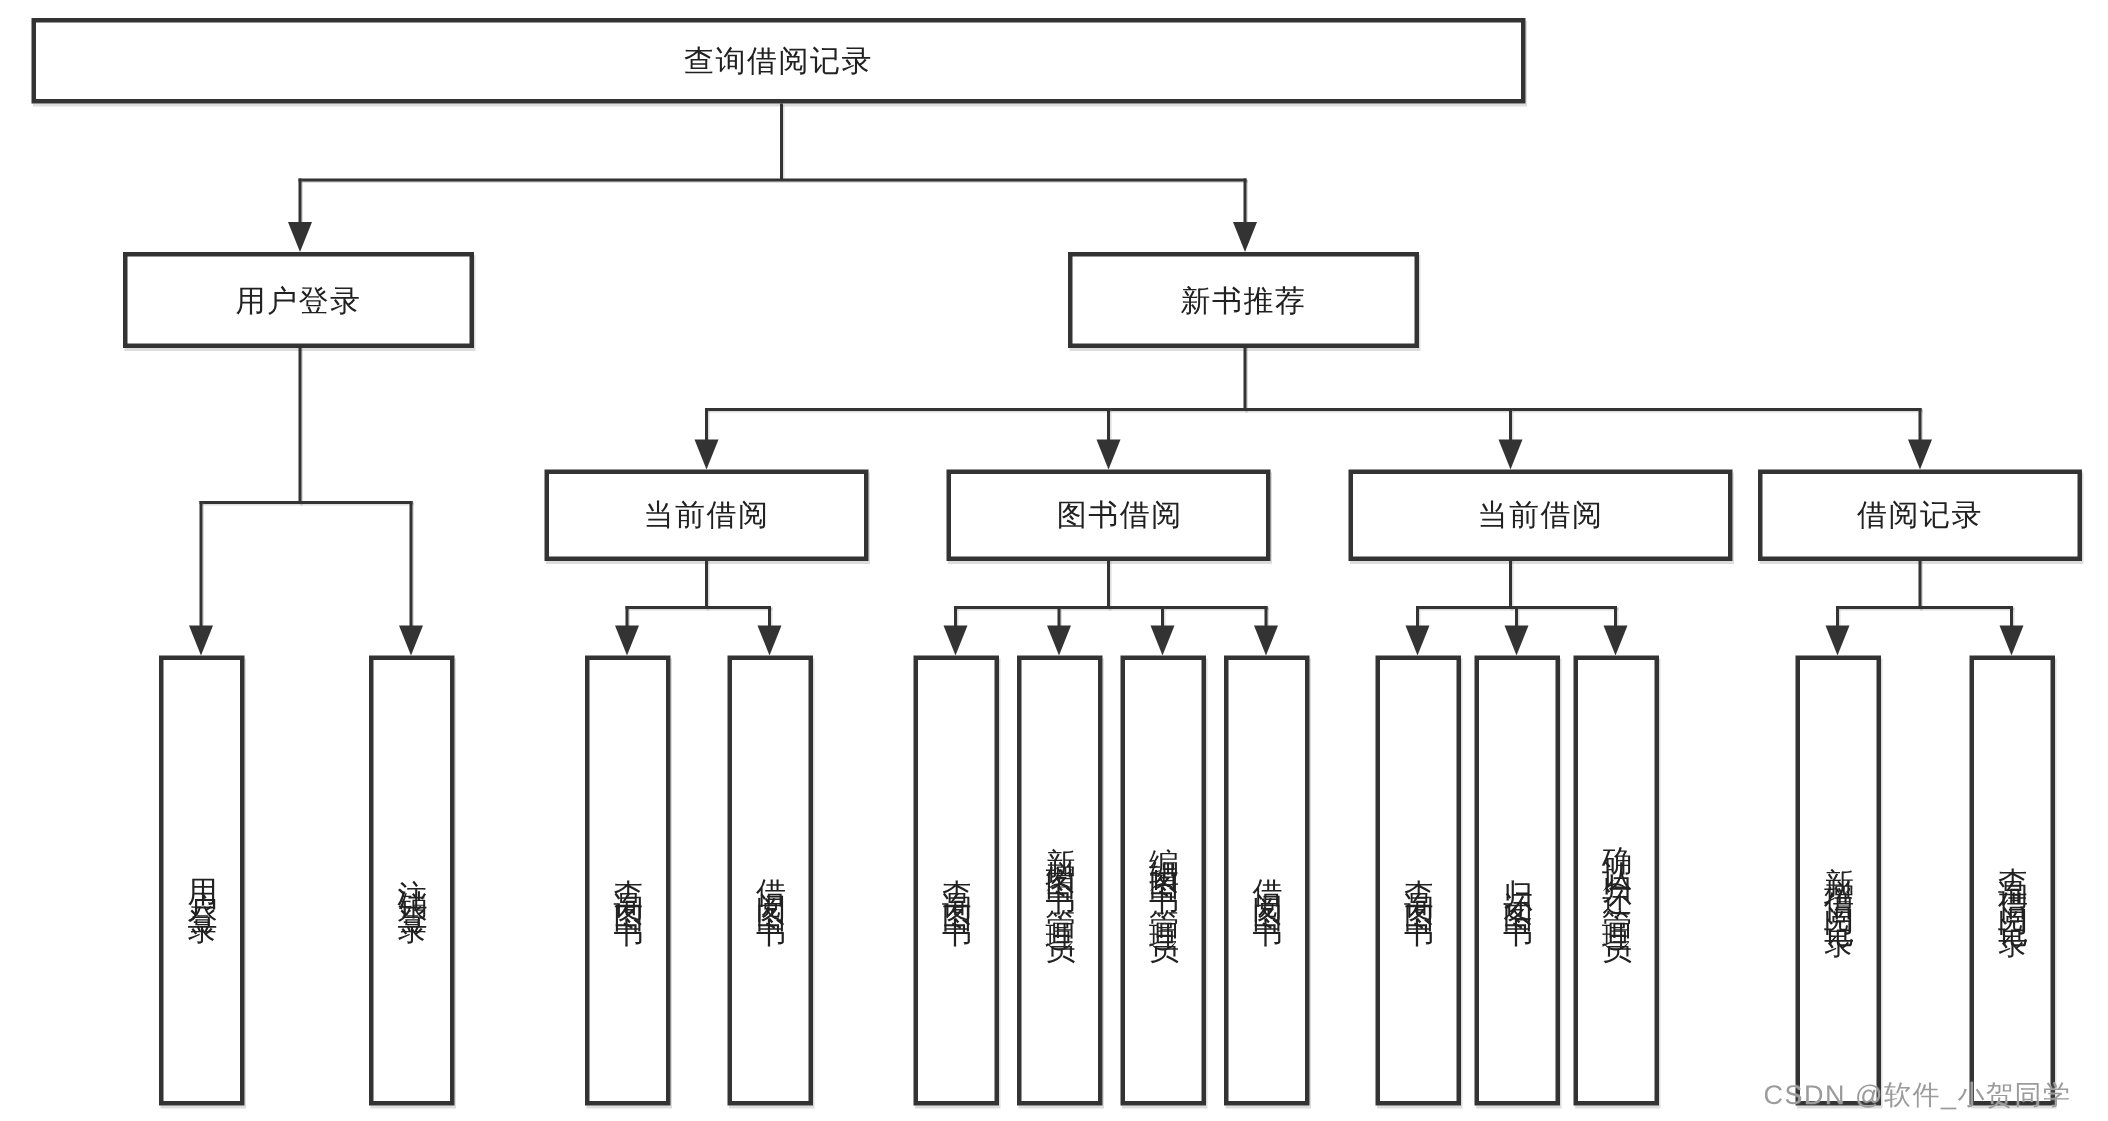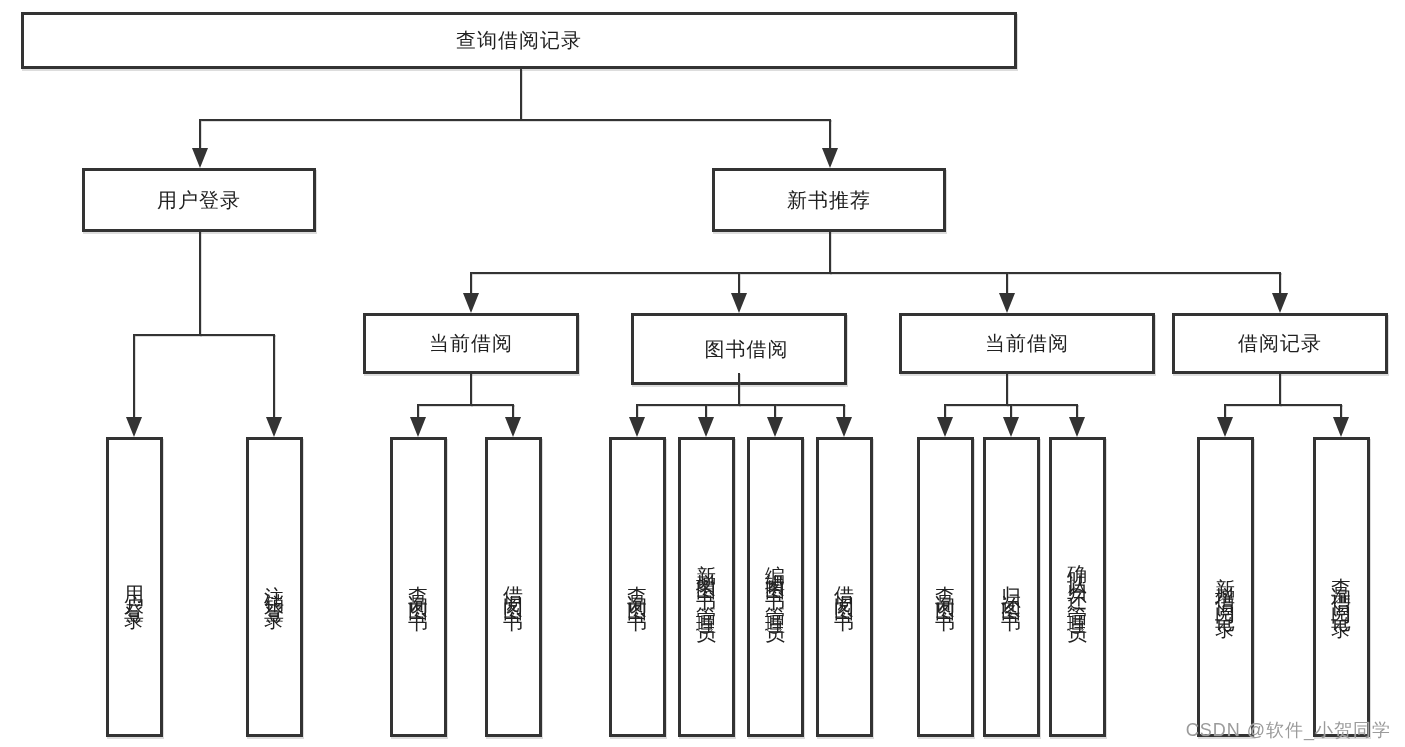--- a/index.html
+++ b/index.html
@@ -45,21 +45,21 @@
   .arw{
     position:absolute;
     width:0;height:0;
     border-left:8px solid transparent;
     border-right:8px solid transparent;
     border-top:20px solid var(--line);
   }
   
   #watermark{
     position:absolute;
-    right:14px;
+    right:24px;
     bottom:5px;
     font-size:18px;
     color:var(--wm);
     letter-spacing:1px;
     text-shadow:0 0 1px rgba(255,255,255,.8);
     white-space:nowrap;
   }
 </style>
 </head>
 <body>
@@ -98,21 +98,21 @@
   <div class="ln v" style="left:738px;top:272px;height:23px;"></div>
   <div class="arw" style="left:731px;top:293px;"></div>
   <div class="ln v" style="left:1006px;top:272px;height:23px;"></div>
   <div class="arw" style="left:999px;top:293px;"></div>
   <div class="ln v" style="left:1279px;top:272px;height:23px;"></div>
   <div class="arw" style="left:1272px;top:293px;"></div>
 
   <div class="node hnode" style="left:363px;top:313px;width:216px;height:61px;">
     <span>当前借阅</span>
   </div>
-  <div class="node hnode" style="left:631px;top:313px;width:216px;height:72px;padding-left:15px;">
+  <div class="node hnode" style="left:631px;top:313px;width:216px;height:61px;padding-left:15px;">
     <span>图书借阅</span>
   </div>
   <div class="node hnode" style="left:899px;top:313px;width:256px;height:61px;">
     <span>当前借阅</span>
   </div>
   <div class="node hnode" style="left:1172px;top:313px;width:216px;height:61px;">
     <span>借阅记录</span>
   </div>
 
   <div class="ln v" style="left:470px;top:373px;height:33px;"></div>

